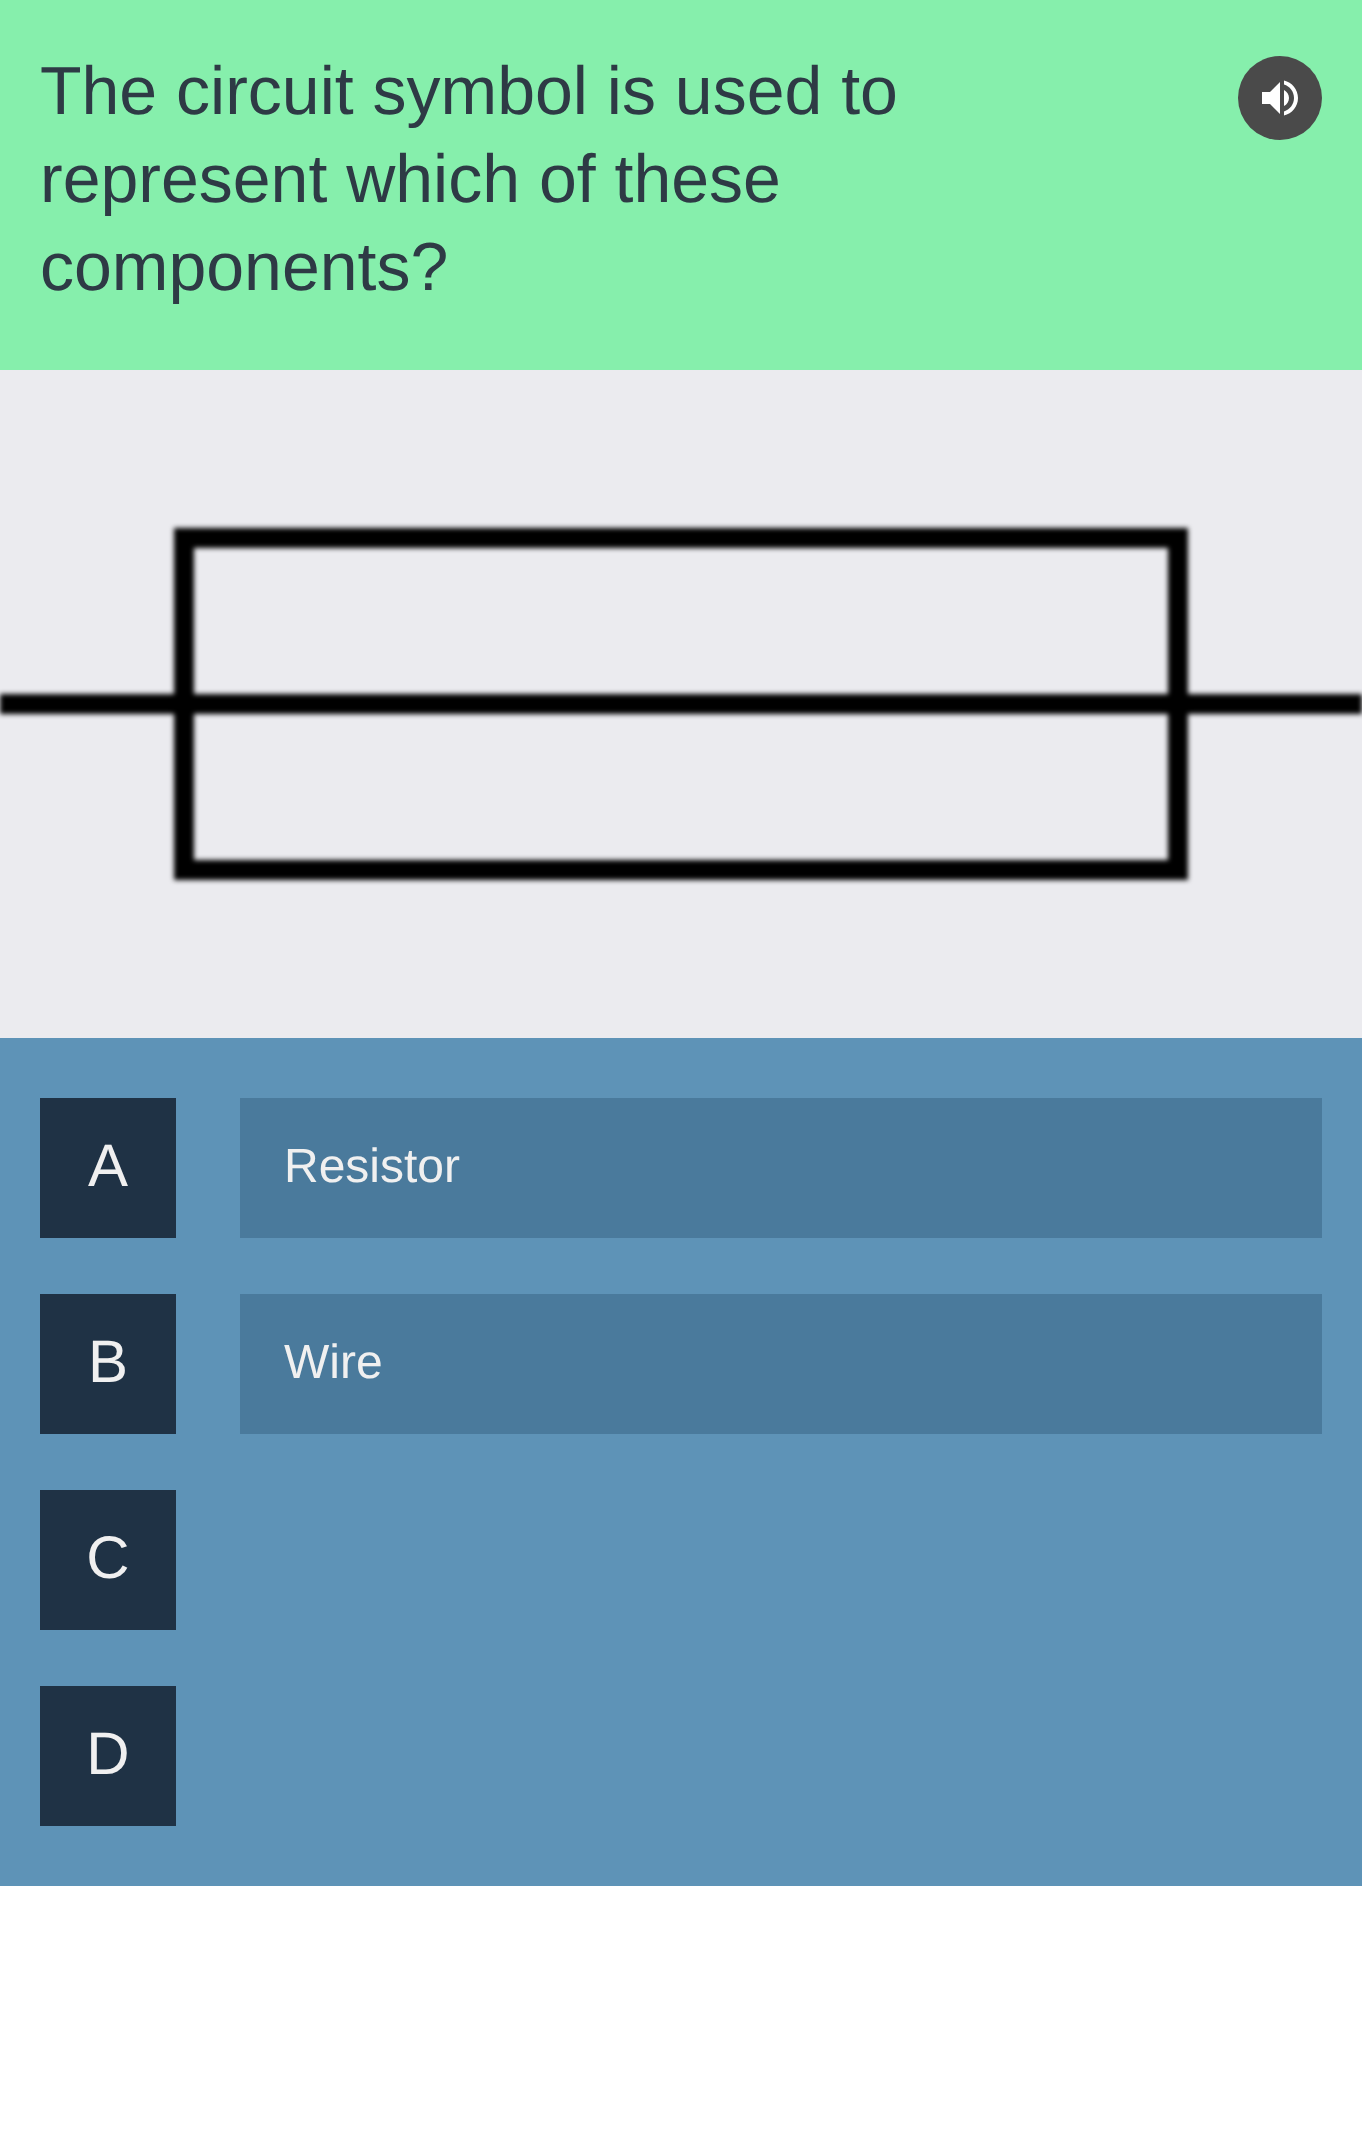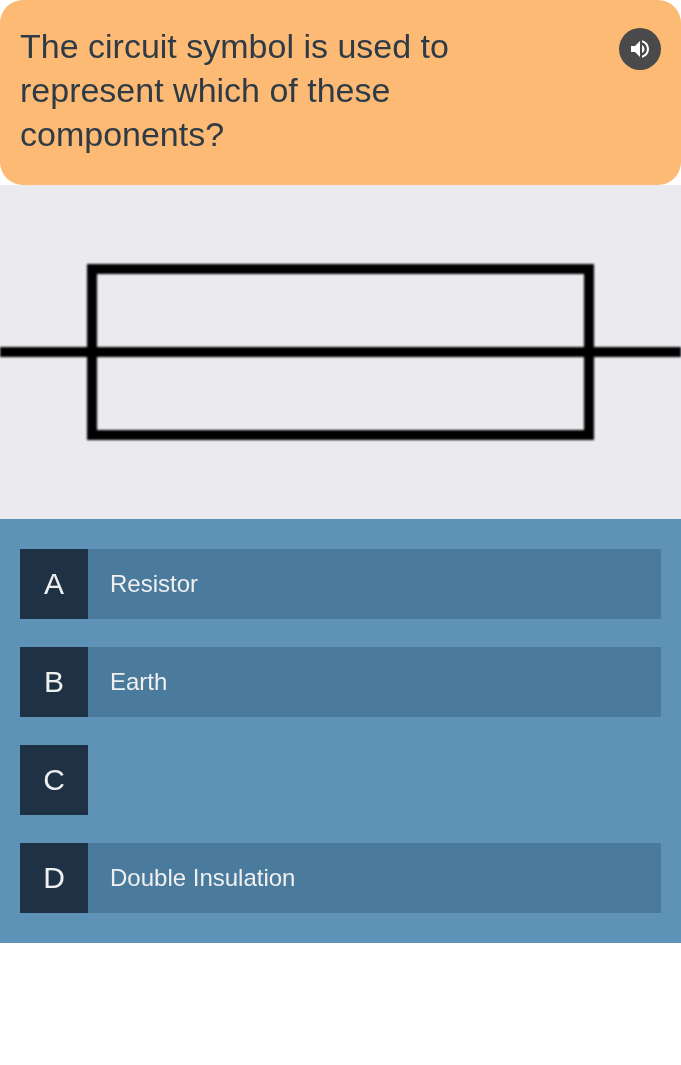--- a/index.html
+++ b/index.html
@@ -6,26 +6,25 @@
       margin: 0;
       padding: 0;
       box-sizing: border-box;
     }
     body {
       font-family: -apple-system, BlinkMacSystemFont, "Segoe UI", Helvetica, Arial, sans-serif;
       width: 681px;
       background: #ffffff;
     }
     .question-header {
-      background: #fdba74;
+      background: #86efac;
       padding: 24px 20px 28px 20px;
       display: flex;
       justify-content: space-between;
       align-items: flex-start;
-      border-radius: 23px;
     }
     .question-text {
       font-size: 34px;
       font-weight: 400;
       color: #2e3a45;
       line-height: 1.3;
       max-width: 560px;
     }
     .audio-button {
       width: 42px;
@@ -84,20 +83,21 @@
     }
     .answer-label {
       flex: 1;
       background: #4a7a9c;
       color: #f0f0f0;
       display: flex;
       align-items: center;
       padding-left: 22px;
       font-size: 24px;
       font-weight: 400;
+      margin-left: 32px;
     }
   </style>
 </head>
 <body>
 
 <div class="question-header">
   <div class="question-text">The circuit symbol is used to represent which of these components?</div>
   <div class="audio-button">
     <svg viewBox="0 0 24 24">
       <path d="M3 9v6h4l5 5V4L7 9H3zm13.5 3c0-1.77-1.02-3.29-2.5-4.03v8.05c1.48-.73 2.5-2.25 2.5-4.02zM14 3.23v2.06c2.89.86 5 3.54 5 6.71s-2.11 5.85-5 6.71v2.06c4.01-.91 7-4.49 7-8.77s-2.99-7.86-7-8.77z"></path>
@@ -112,22 +112,21 @@
   </svg>
 </div>
 
 <div class="answer-area">
   <div class="answer-option">
     <div class="answer-letter">A</div>
     <div class="answer-label">Resistor</div>
   </div>
   <div class="answer-option">
     <div class="answer-letter">B</div>
-    <div class="answer-label">Earth</div>
+    <div class="answer-label">Wire</div>
   </div>
   <div class="answer-option">
     <div class="answer-letter">C</div>
   </div>
   <div class="answer-option">
     <div class="answer-letter">D</div>
-    <div class="answer-label">Double Insulation</div>
   </div>
 </div>
 
 </body></html>

